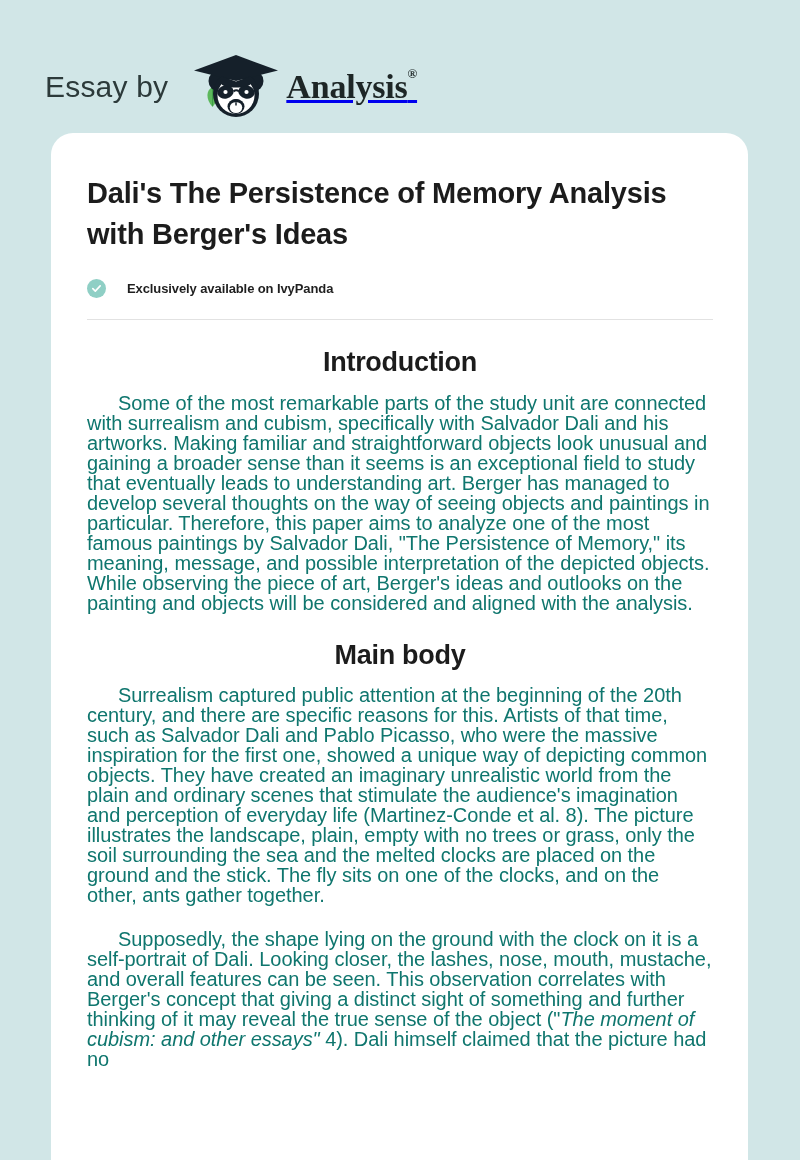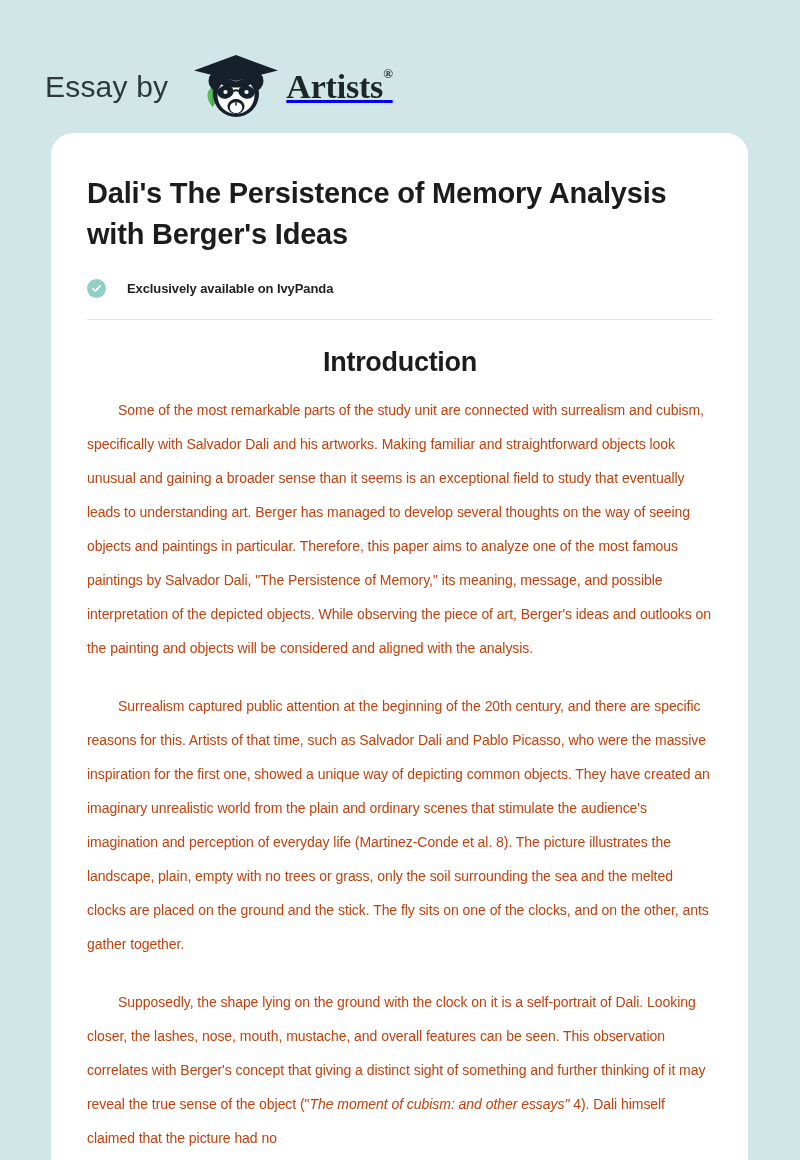--- a/index.html
+++ b/index.html
@@ -119,23 +119,23 @@
     font-size: 27px;
     font-weight: bold;
     color: #1c1c1c;
     margin: 26px 0 0 0;
     letter-spacing: -0.3px;
     line-height: 1.2;
     text-align: center;
   }
 
   .body-paragraph {
-    font-size: 14px;
-    line-height: 34px;
-    color: #c2410c;
+    font-size: 20px;
+    line-height: 20px;
+    color: #0f766e;
     margin: 14px 0 0 0;
     text-indent: 31px;
     text-align: left;
     letter-spacing: -0.05px;
   }
   .body-paragraph + .body-paragraph { margin-top: 24px; }
   .body-paragraph i { font-style: italic; }
 </style>
 </head>
 <body>
@@ -170,21 +170,21 @@
         <ellipse cx="46" cy="56.5" rx="6.2" ry="5.6" fill="#ffffff"></ellipse>
 
         <path d="M42.5 49.5 C44.5 47.5, 47.5 47.5, 49.5 49.5 C47.5 52, 44.5 52, 42.5 49.5 Z" fill="#15202a"></path>
         <path d="M46 51.5 L46 54.5" stroke="#15202a" stroke-width="1.5"></path>
 
         <path d="M46 4 L88 19.5 L46 30 L4 19.5 Z" fill="#15202a"></path>
         <path d="M31 25 L31 32 C31 38, 61 38, 61 32 L61 25 L46 30.5 Z" fill="#15202a"></path>
       </svg>
     </span>
     <span class="logo-word">
-      <span>Artists</span><sup>®</sup>
+      <span>Analysis</span><sup>®</sup>
     </span>
   </a>
 </div>
 
 <div class="essay-card">
 
   <h1 class="essay-title">Dali's The Persistence of Memory Analysis with Berger's Ideas</h1>
 
   <div class="exclusive-badge">
     <span class="badge-circle">
@@ -193,17 +193,18 @@
       </svg>
     </span>
     <span class="badge-label">Exclusively available on IvyPanda</span>
   </div>
 
   <hr class="card-divider">
 
   <h2 class="section-heading">Introduction</h2>
   <p class="body-paragraph">Some of the most remarkable parts of the study unit are connected with surrealism and cubism, specifically with Salvador Dali and his artworks. Making familiar and straightforward objects look unusual and gaining a broader sense than it seems is an exceptional field to study that eventually leads to understanding art. Berger has managed to develop several thoughts on the way of seeing objects and paintings in particular. Therefore, this paper aims to analyze one of the most famous paintings by Salvador Dali, "The Persistence of Memory," its meaning, message, and possible interpretation of the depicted objects. While observing the piece of art, Berger's ideas and outlooks on the painting and objects will be considered and aligned with the analysis.</p>
 
+  <h2 class="section-heading">Main body</h2>
   <p class="body-paragraph">Surrealism captured public attention at the beginning of the 20th century, and there are specific reasons for this. Artists of that time, such as Salvador Dali and Pablo Picasso, who were the massive inspiration for the first one, showed a unique way of depicting common objects. They have created an imaginary unrealistic world from the plain and ordinary scenes that stimulate the audience's imagination and perception of everyday life (Martinez-Conde et al. 8). The picture illustrates the landscape, plain, empty with no trees or grass, only the soil surrounding the sea and the melted clocks are placed on the ground and the stick. The fly sits on one of the clocks, and on the other, ants gather together.</p>
 
   <p class="body-paragraph"><span>Supposedly, the shape lying on the ground with the clock on it is a self-portrait of Dali. Looking closer, the lashes, nose, mouth, mustache, and overall features can be seen. This observation correlates with Berger's concept that giving a distinct sight of something and further thinking of it may reveal the true sense of the object ("</span><i>The moment of cubism: and other essays"</i><span> 4). Dali himself claimed that the picture had no</span></p>
 
 </div>
 
 </body></html>

